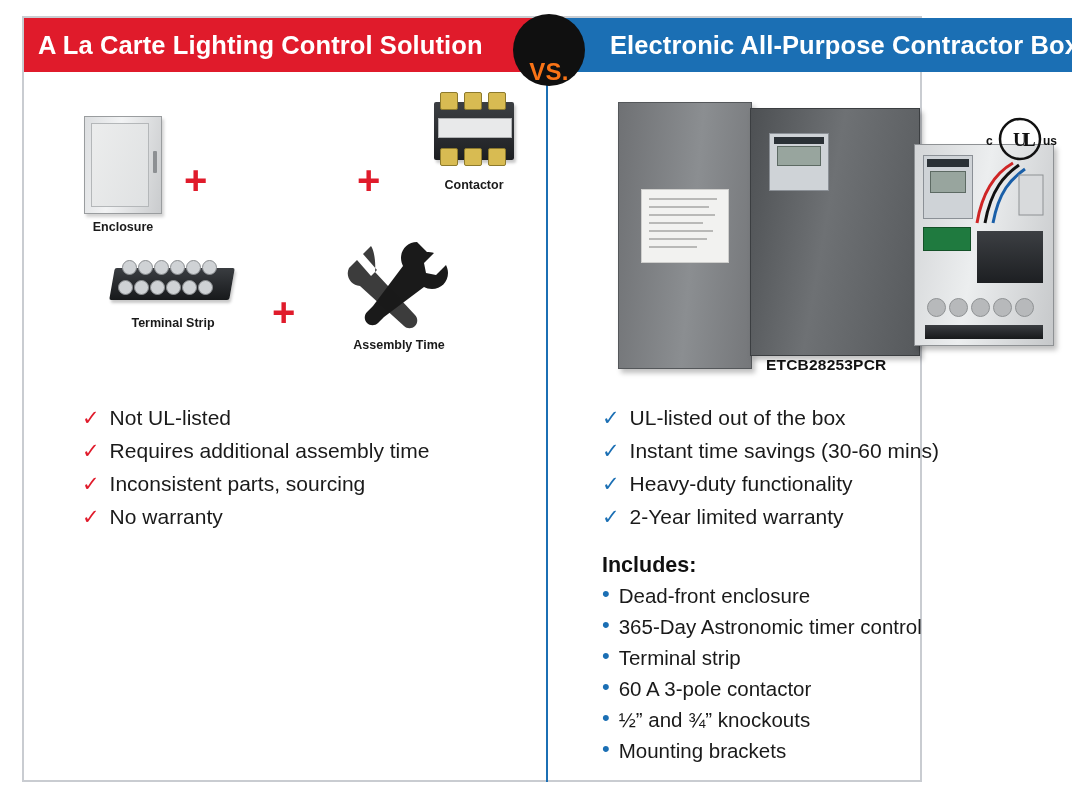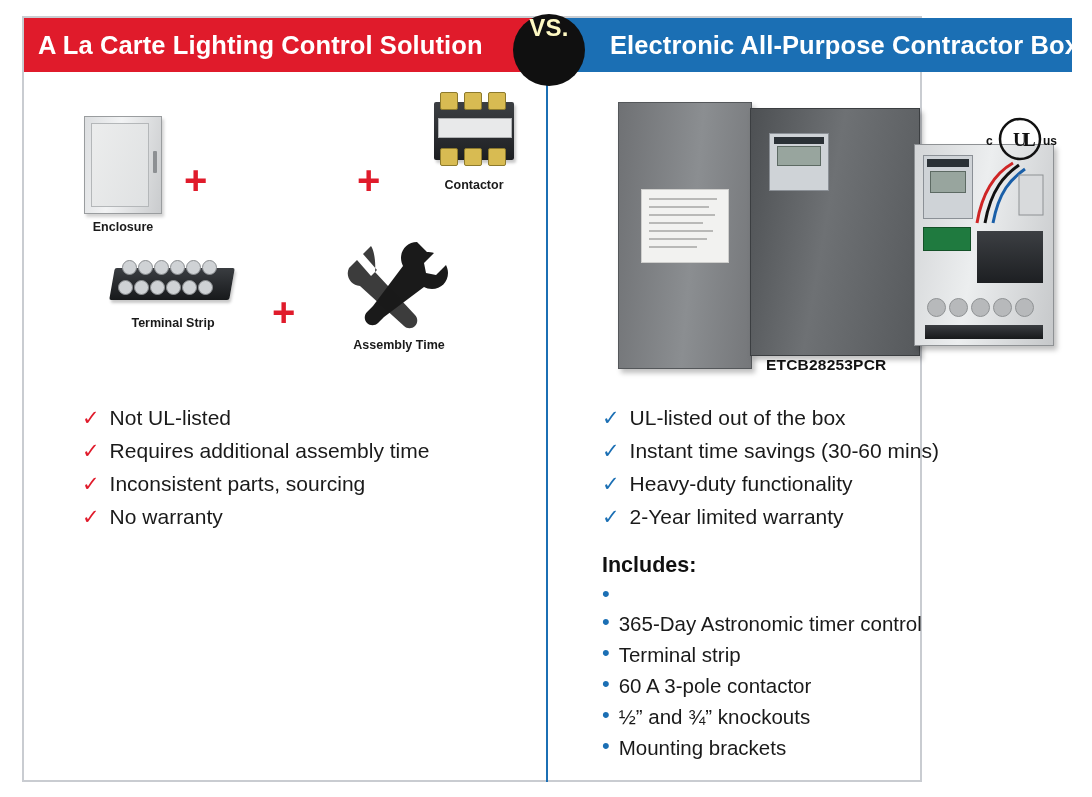--- a/index.html
+++ b/index.html
@@ -62,23 +62,23 @@
     padding-left: 62px;
   }
   .vs-badge {
     position: absolute;
     left: 489px;
     top: -4px;
     width: 72px;
     height: 72px;
     border-radius: 50%;
     background: #101010;
-    color: #fef9c3;
+    color: #f97316;
     display: flex;
-    align-items: flex-start;
+    align-items: flex-end;
     justify-content: center;
     font-size: 24px;
     font-weight: bold;
     letter-spacing: 0.3px;
     z-index: 5;
   }
   
   .col {
     position: absolute;
     top: 54px;
@@ -570,20 +570,21 @@
           <span class="check-mark">✓</span>
           <span>2-Year limited warranty</span>
         </div>
       </div>
 
       <div class="includes-title">Includes:</div>
 
       <div class="bullets">
         <div class="bullet-item">
           <span class="bullet-dot">•</span>
+          <span>Dead-front enclosure</span>
         </div>
         <div class="bullet-item">
           <span class="bullet-dot">•</span>
           <span>365-Day Astronomic timer control</span>
         </div>
         <div class="bullet-item">
           <span class="bullet-dot">•</span>
           <span>Terminal strip</span>
         </div>
         <div class="bullet-item">

